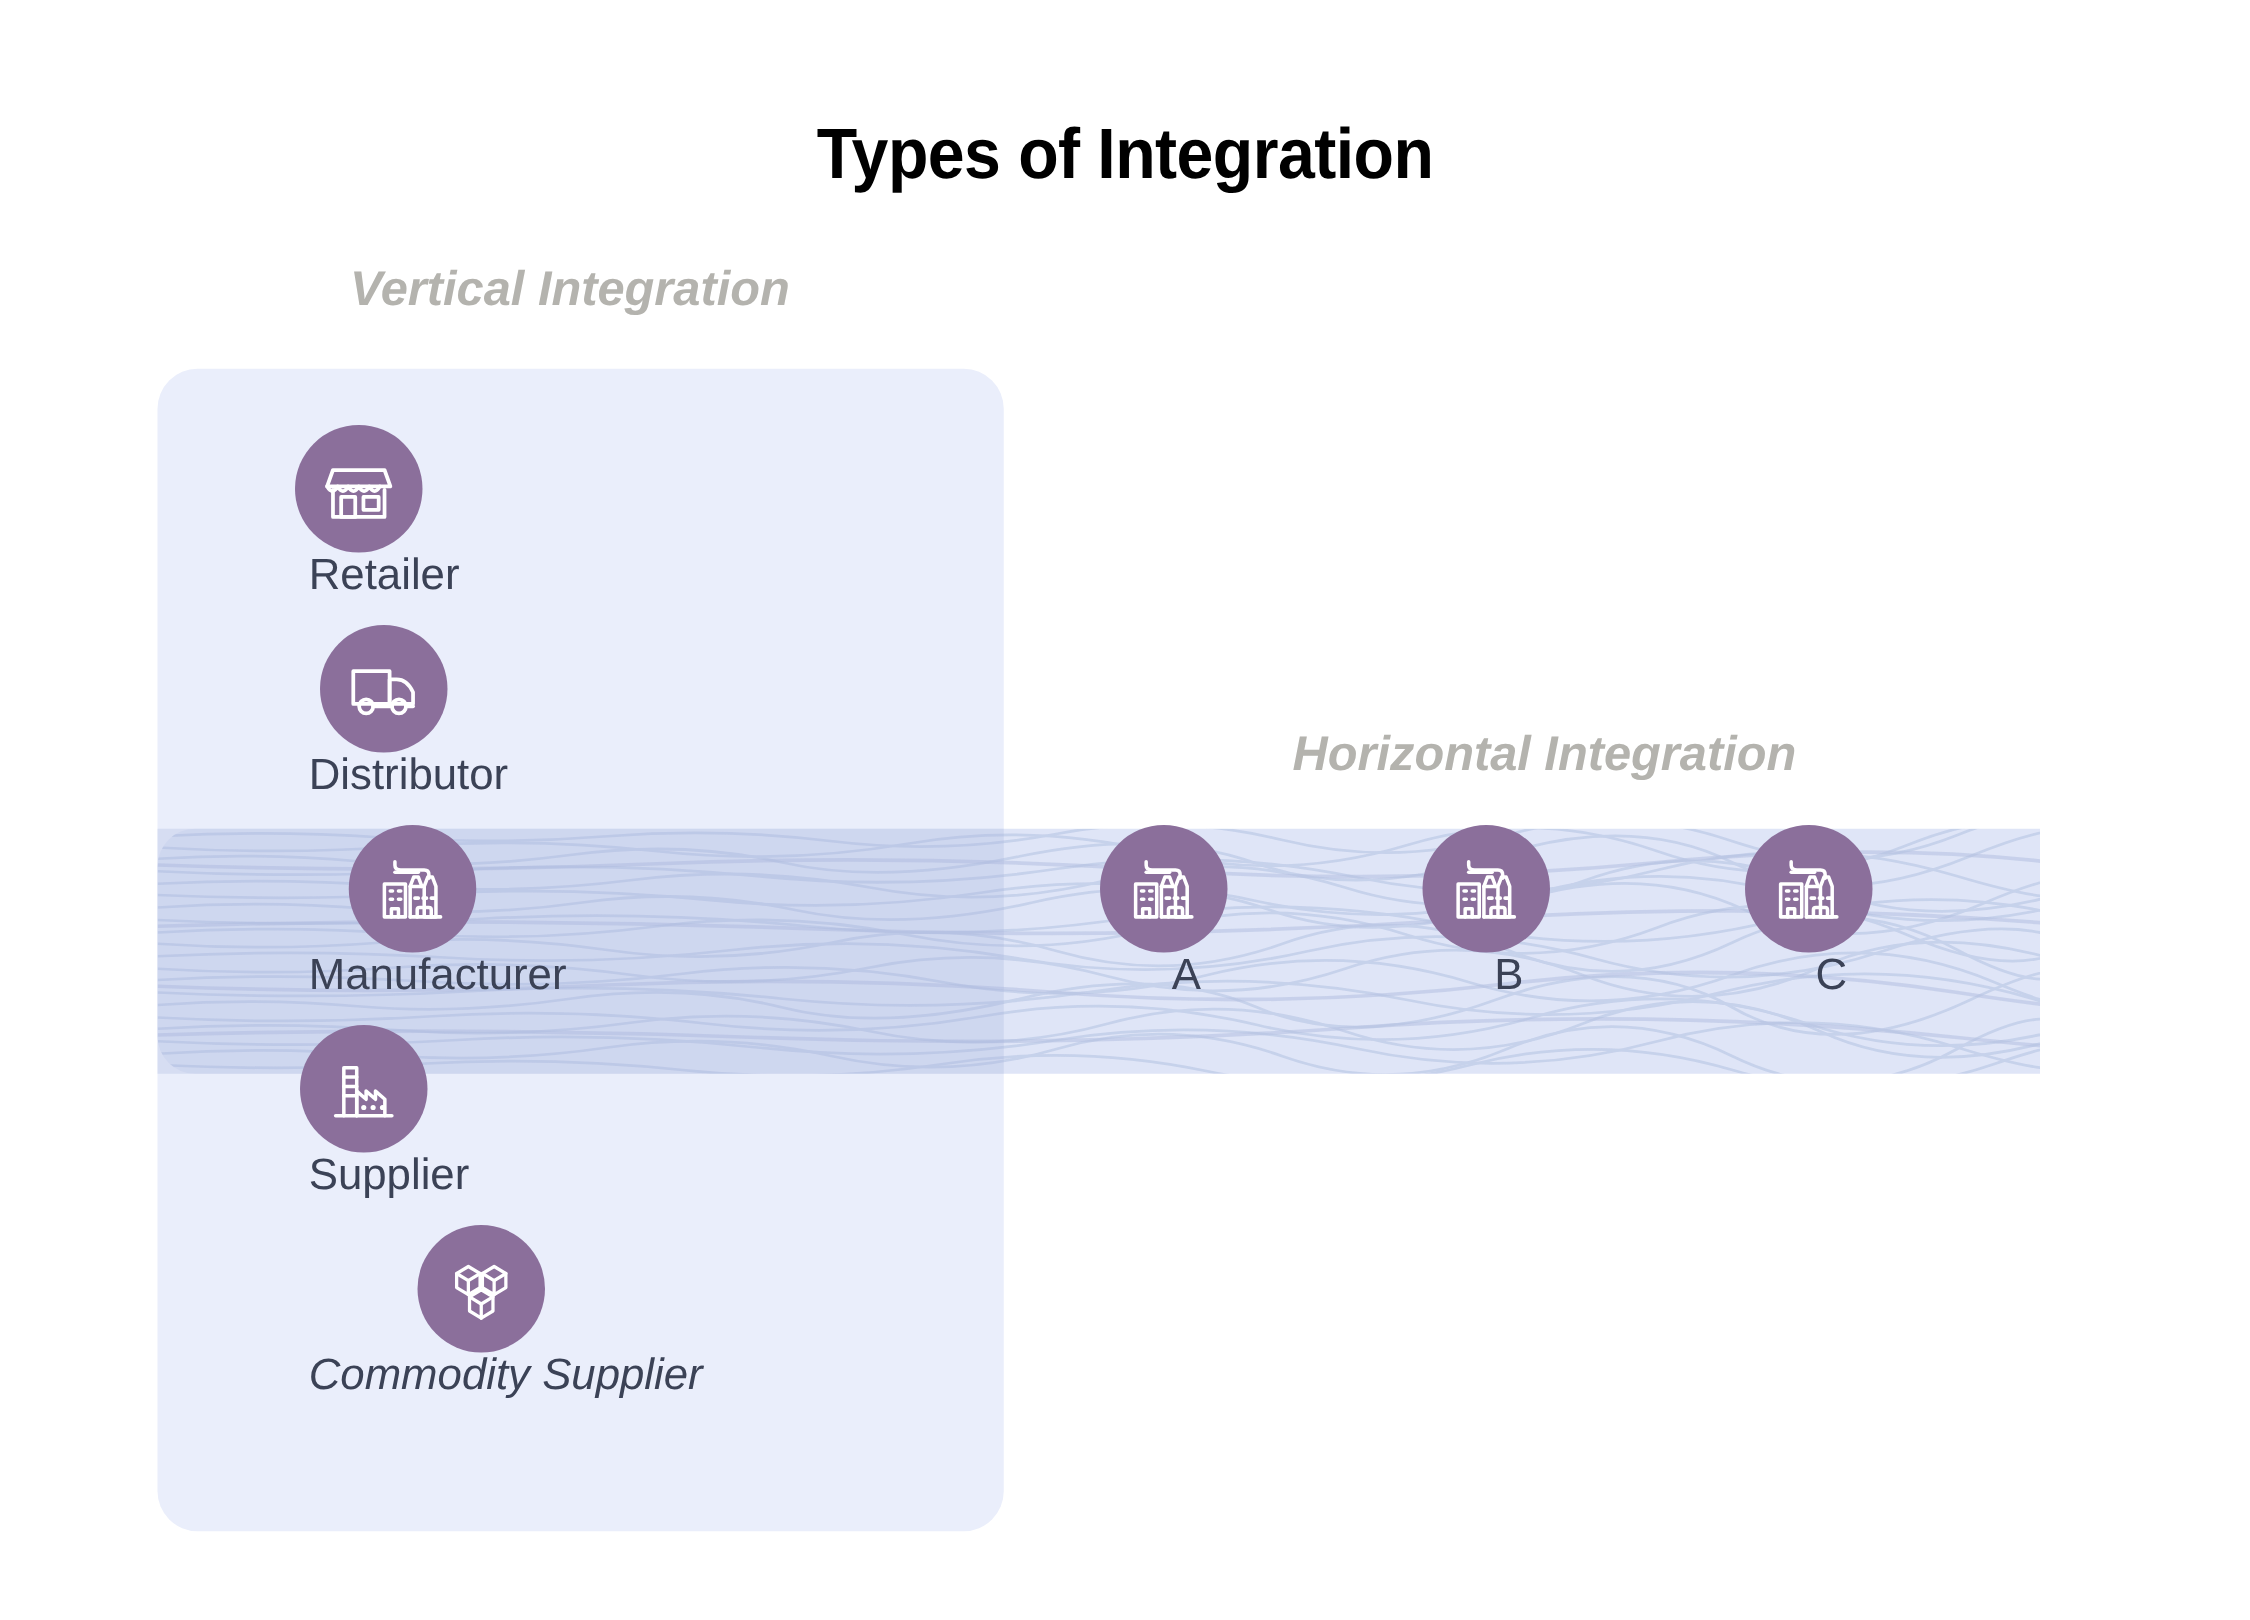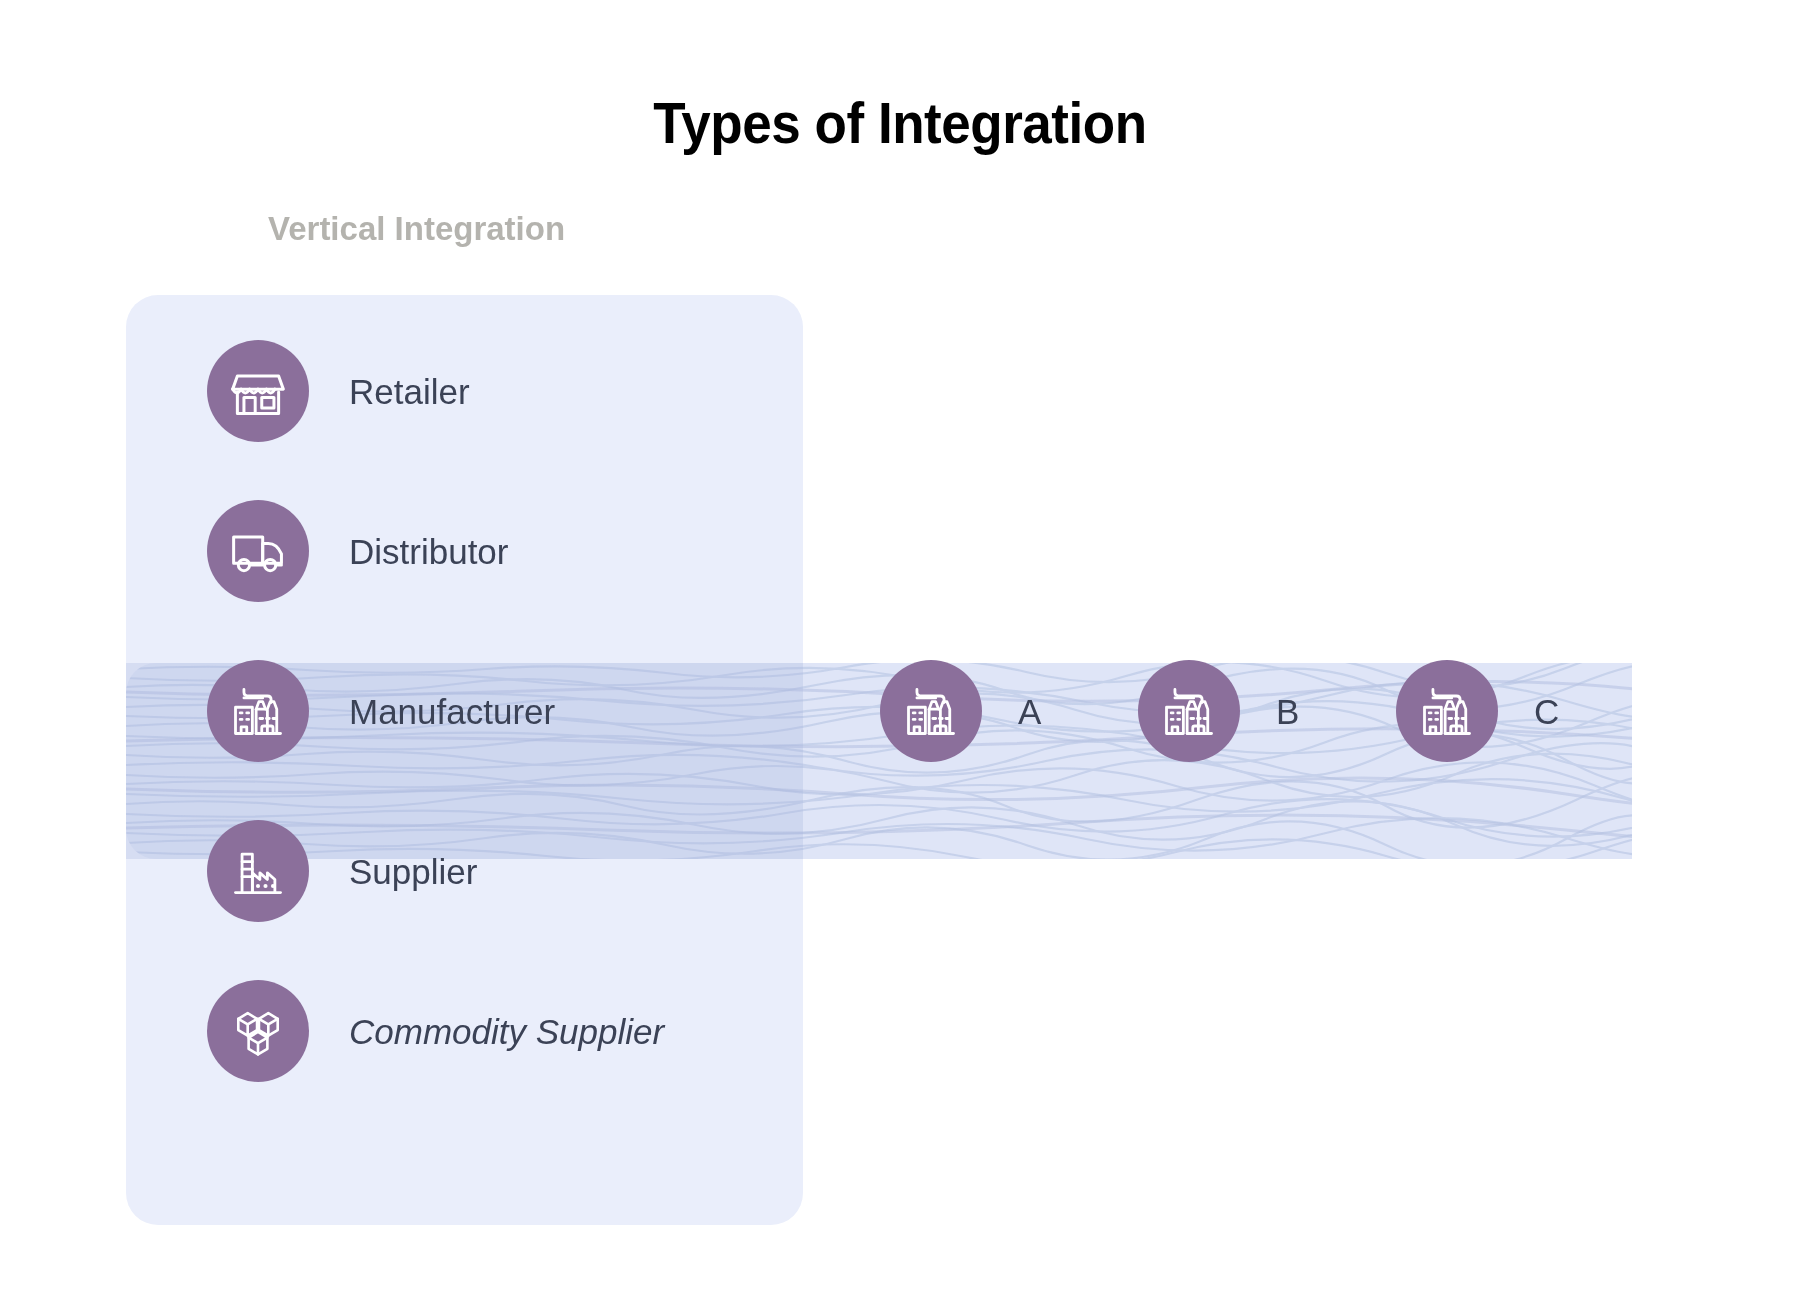--- a/index.html
+++ b/index.html
@@ -32,24 +32,26 @@
     color: #000000;
     letter-spacing: -0.5px;
     transform: scaleX(0.93);
     transform-origin: center top;
     white-space: nowrap;
   }
 
   
   .caption {
     position: absolute;
-    font-size: 33px;
+    font-size: 39px;
+    font-style: italic;
     font-weight: 700;
     color: #b4b3ae;
     white-space: nowrap;
+    margin-left: 12px;
   }
   .caption.vertical   { left: 268px;  top: 210px; }
   .caption.horizontal { left: 1022px; top: 582px; }
 
   
   .vertical-panel {
     position: absolute;
     left: 126px;
     top: 295px;
     width: 677px;
@@ -85,20 +87,21 @@
     height: 196px;
     background: rgba(168, 182, 221, 0.30);
     pointer-events: none;
   }
 
   
   .node {
     position: absolute;
     display: flex;
     align-items: center;
+    flex-direction: column;
   }
   .badge {
     width: 102px;
     height: 102px;
     border-radius: 50%;
     background: #8b6f9b;
     display: flex;
     align-items: center;
     justify-content: center;
     flex: 0 0 auto;
@@ -162,20 +165,21 @@
         <path d="M0 29 Q 200 36 400 28 T 800 33 T 1200 27 T 1552 32"></path>
         <path d="M0 78 Q 260 70 520 80 T 1040 73 T 1552 79"></path>
         <path d="M0 126 Q 180 133 360 125 T 720 131 T 1080 124 T 1440 131 T 1552 127"></path>
         <path d="M0 165 Q 240 158 480 167 T 960 159 T 1440 167 T 1552 163"></path>
       </g>
     </svg>
   </div>
   <div class="band-overlap"></div>
 
   <div class="caption vertical">Vertical Integration</div>
+  <div class="caption horizontal">Horizontal Integration</div>
 
   <div class="node v0">
     <div class="badge">
       <svg width="60" height="60" viewBox="0 0 64 64" fill="none" stroke="#ffffff" stroke-width="3.2" stroke-linecap="round" stroke-linejoin="round">
         <path d="M10 16 H54 L59 30 H5 Z"></path>
         <path d="M5 30 q4.5 8 9 0 q4.5 8 9 0 q4.5 8 9 0 q4.5 8 9 0 q4.5 8 9 0"></path>
         <path d="M10 33 V56 H54 V33"></path>
         <rect x="17" y="39" width="12" height="17"></rect>
         <rect x="36" y="39" width="13" height="11"></rect>
       </svg>

